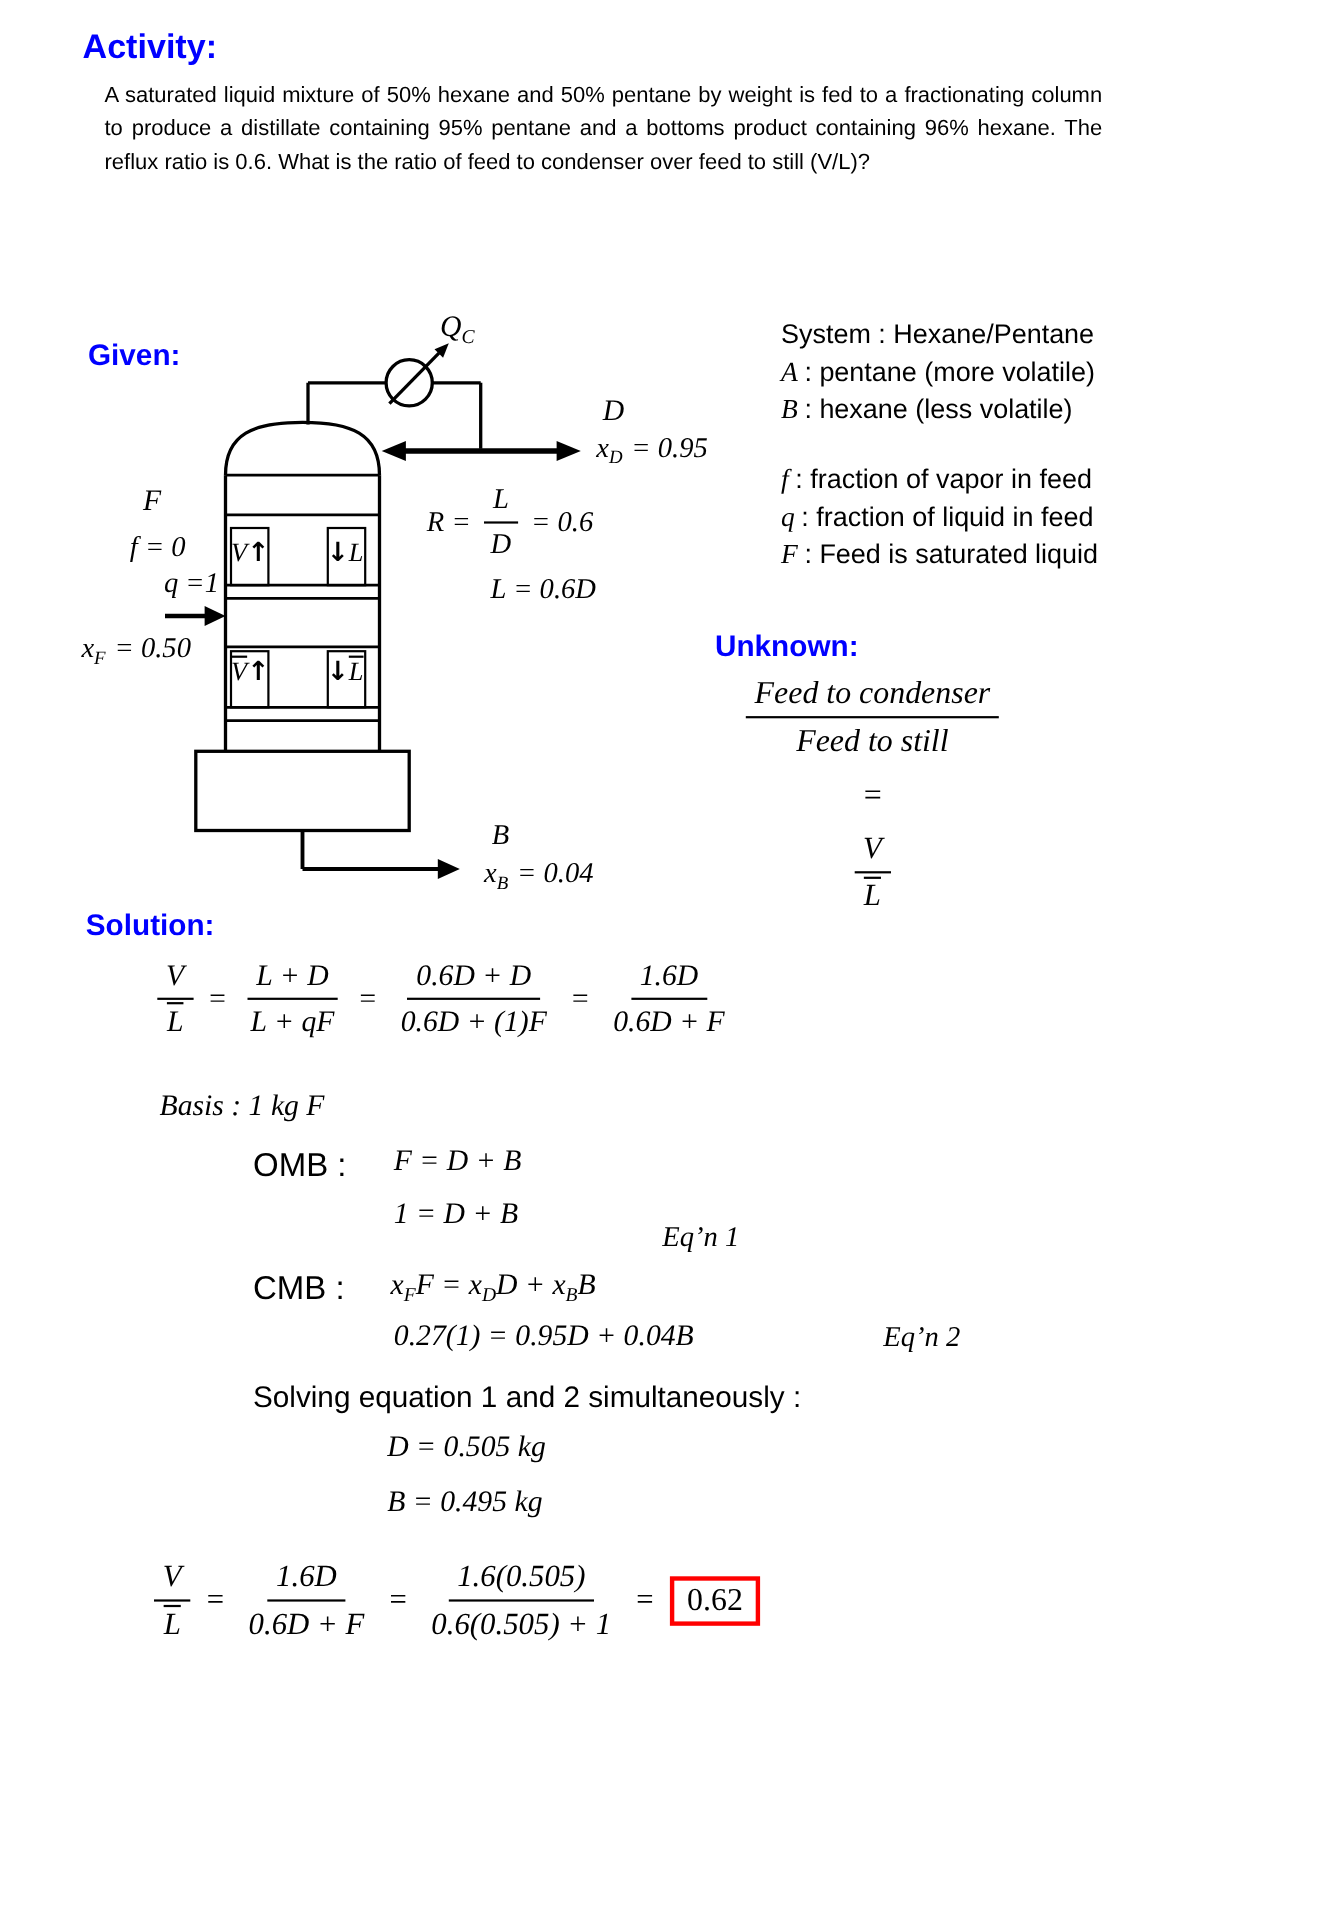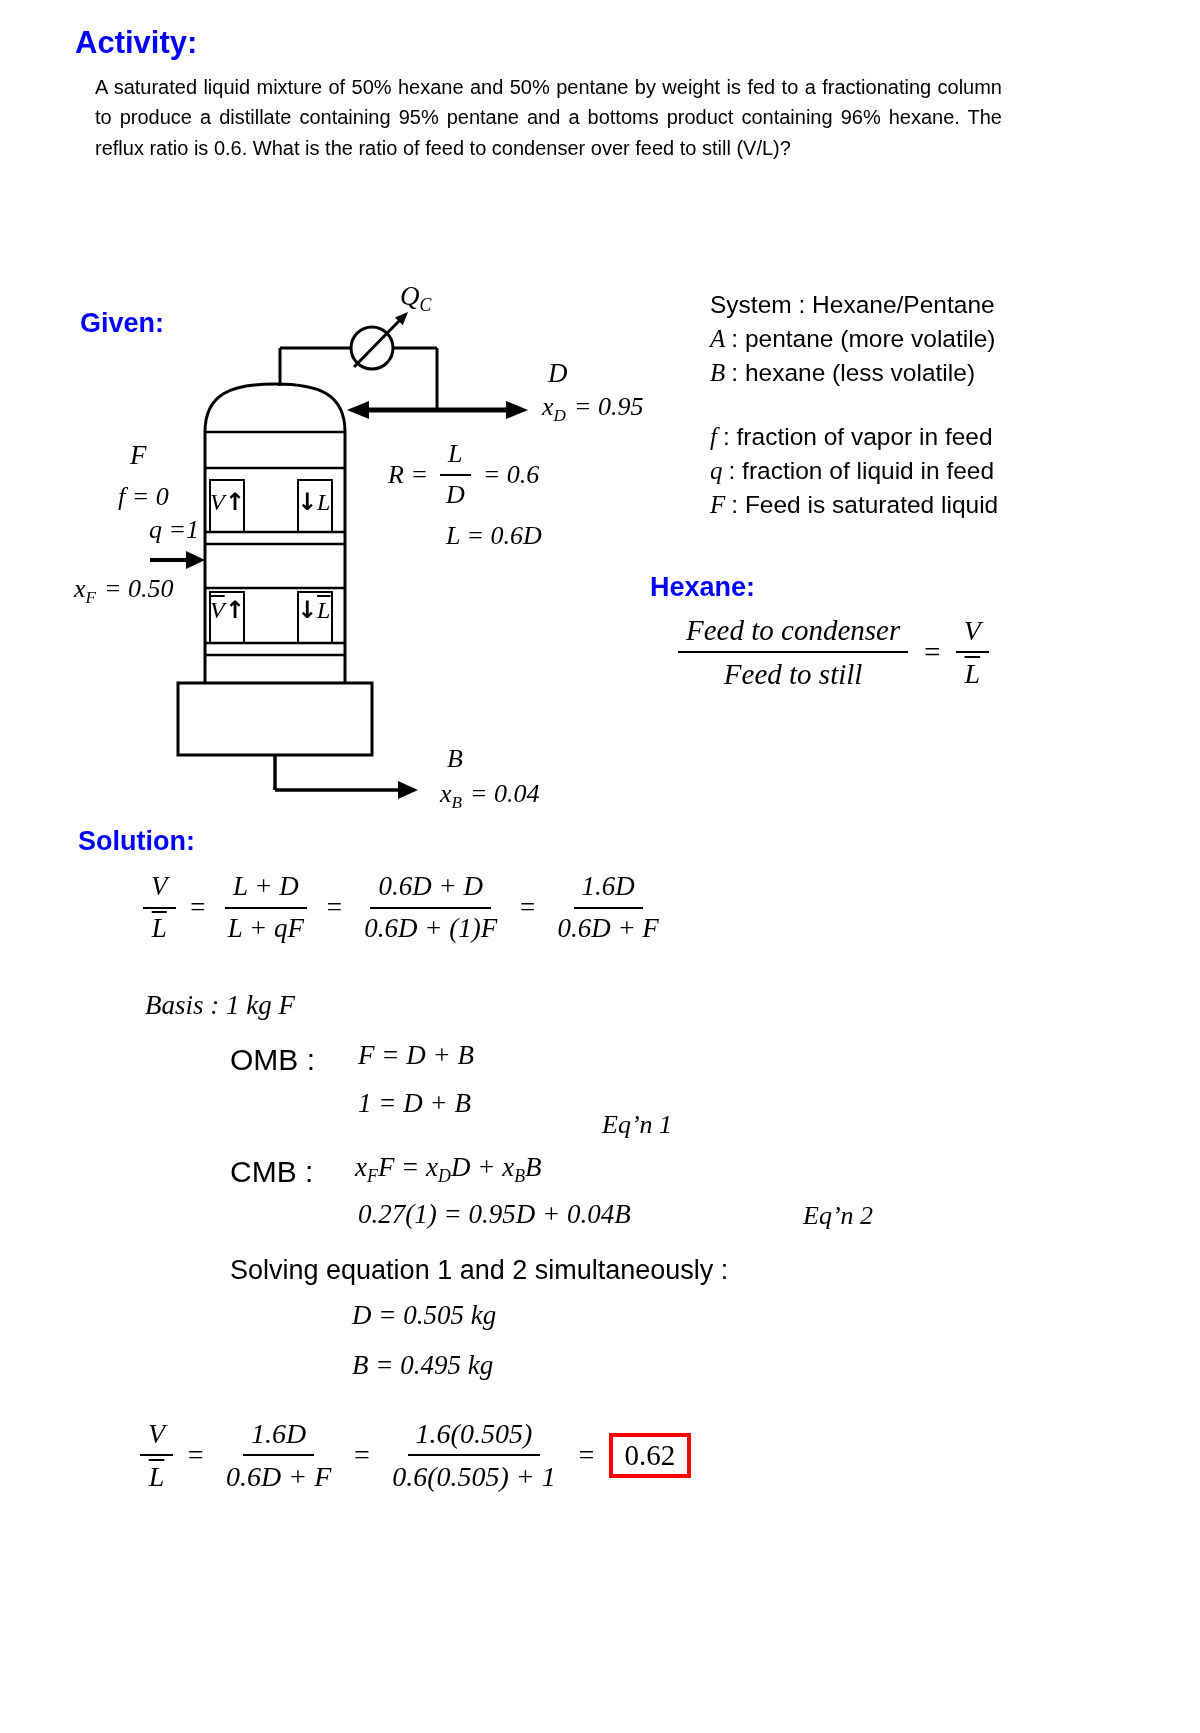--- a/index.html
+++ b/index.html
@@ -120,22 +120,22 @@
   <div class="abs" style="left:710px; top:288px;">
     <div class="leg-line">System : Hexane/Pentane</div>
     <div class="leg-line"><span class="math lv">A</span><span class="ldesc">: pentane (more volatile)</span></div>
     <div class="leg-line"><span class="math lv">B</span><span class="ldesc">: hexane (less volatile)</span></div>
     <div class="leg-gap"></div>
     <div class="leg-line"><span class="math lv">f</span><span class="ldesc">: fraction of vapor in feed</span></div>
     <div class="leg-line"><span class="math lv">q</span><span class="ldesc">: fraction of liquid in feed</span></div>
     <div class="leg-line"><span class="math lv">F</span><span class="ldesc">: Feed is saturated liquid</span></div>
   </div>
 
-  <div class="abs h-blue sec-label" style="left:650px; top:572px;">Hexane:</div>
-  <div class="abs eqrow" style="left:678px; top:612px; gap:14px;">
+  <div class="abs h-blue sec-label" style="left:650px; top:572px;">Unknown:</div>
+  <div class="abs eqrow" style="left:678px; top:612px; gap:14px;flex-direction:column;">
     <span class="frac math fs29">
         <span class="num">Feed to condenser</span>
         <span class="den">Feed to still</span>
       </span>
     <span class="math fs29">=</span>
     <span class="frac math fs28">
         <span class="num">V</span>
         <span class="den ov">L</span>
       </span>
   </div>

